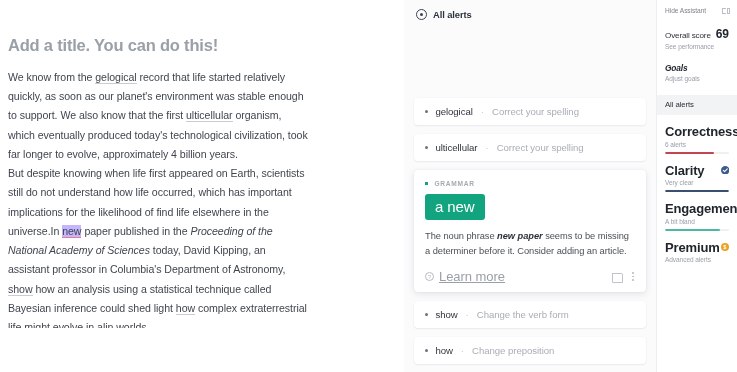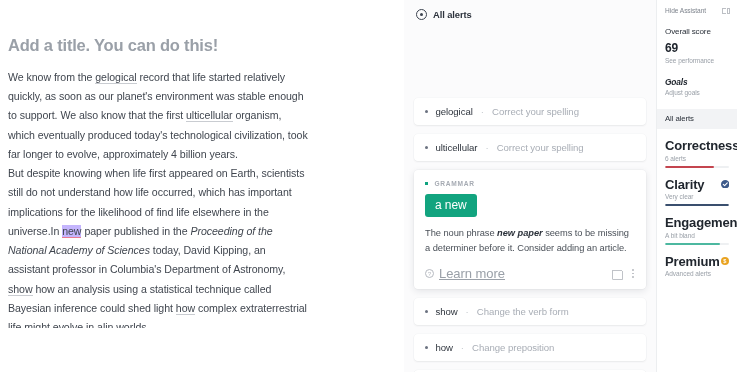--- a/index.html
+++ b/index.html
@@ -107,21 +107,21 @@
     width: 3.4px; height: 3.4px; background: #0fa37f; flex: none;
   }
   .exp-cat {
     font-size: 6.6px; color: #a6abb3; letter-spacing: 0.75px;
     text-transform: uppercase; font-weight: bold;
   }
   .exp-chip {
     display: inline-block;
     background: #12a47f;
     color: #ffffff;
-    font-size: 12px;
+    font-size: 15px;
     padding: 4px 10px 5px 10px;
     border-radius: 3px;
     margin: 7px 0 9px 0;
     letter-spacing: -0.1px;
   }
   .exp-desc {
     font-size: 9.3px; color: #4a5058; line-height: 1.62;
     letter-spacing: -0.05px; margin-bottom: 9px;
   }
   .exp-desc b { font-weight: bold; font-style: italic; color: #2b313a; }
@@ -167,21 +167,21 @@
   .side-hide-label { font-size: 6.6px; color: #7e848d; letter-spacing: -0.05px; }
   .icon-panel { display: flex; gap: 1px; align-items: center; opacity: .55; }
   .icon-panel i {
     display: block; width: 3.5px; height: 6px;
     border: 0.8px solid #868c95;
   }
   .icon-panel i:first-child { border-right: none; }
 
   .side-block { padding: 0 8px; margin-bottom: 13px; }
   .side-row-title {
-    display: flex; align-items: baseline; gap: 5px; flex-direction: column;
+    display: flex; align-items: baseline; gap: 5px;
   }
   .side-h {
     font-size: 8.1px; color: #2b313a; letter-spacing: -0.15px;
   }
   .side-score {
     font-size: 12px; font-weight: bold; color: #20262e; letter-spacing: -0.2px;
   }
   .side-sub { font-size: 6.5px; color: #9aa0a8; margin-top: 2px; letter-spacing: -0.05px; }
   .side-h-b { font-size: 8.4px; font-weight: bold; color: #20262e; letter-spacing: -0.15px; font-style: italic; }
 

